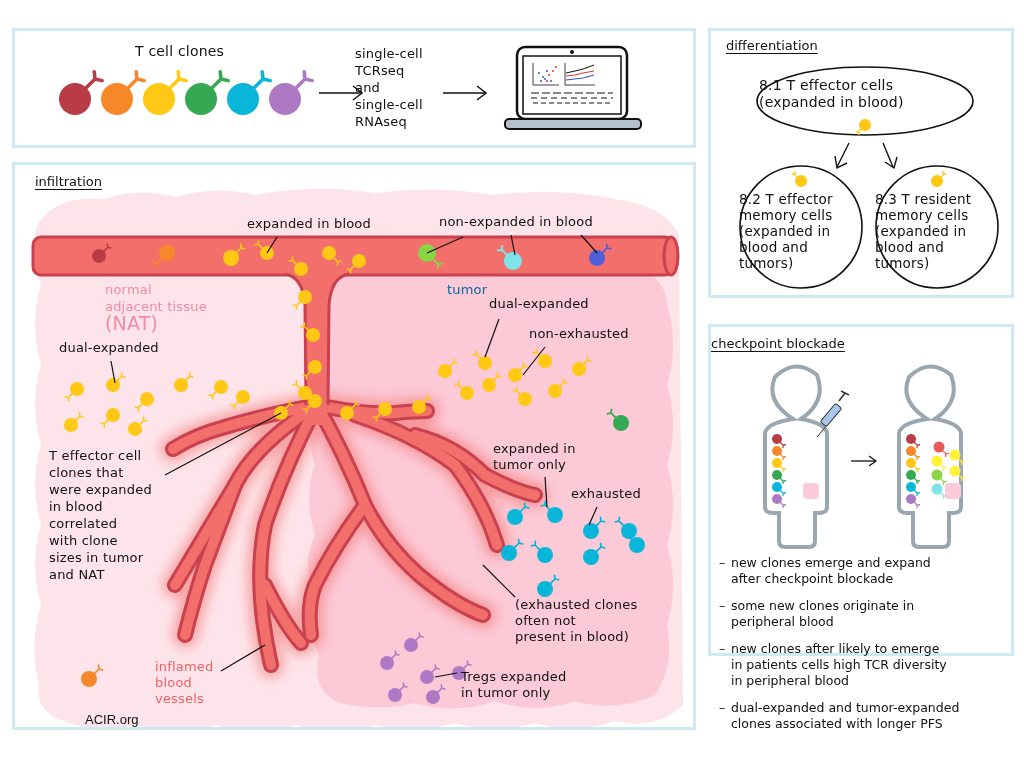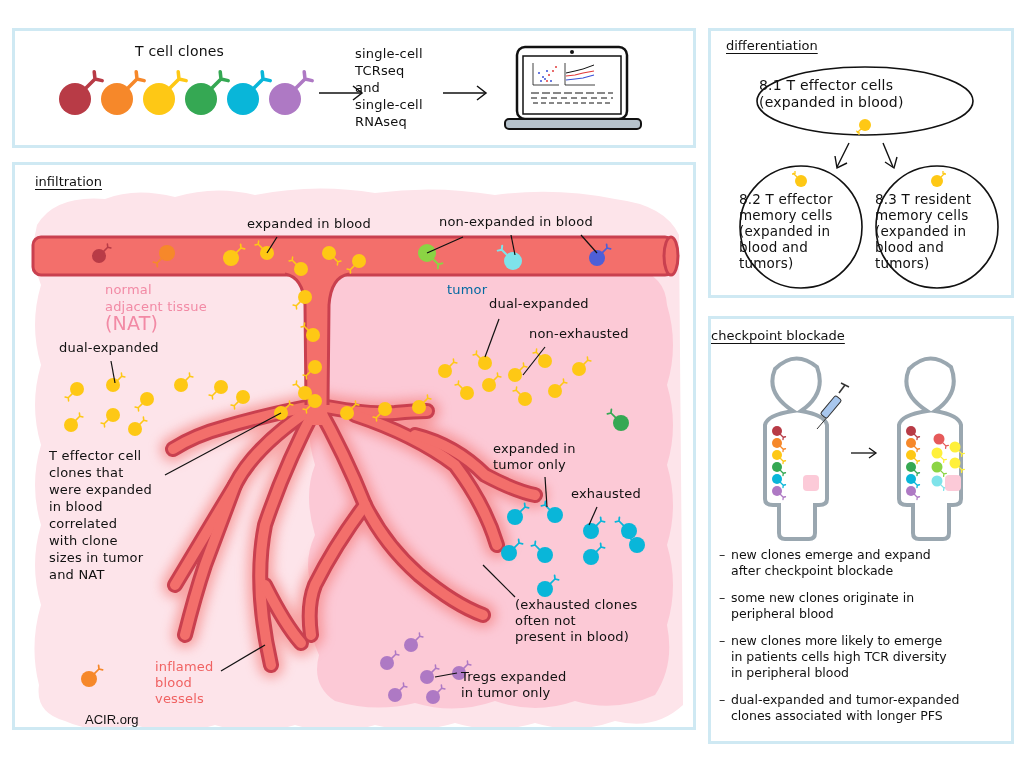--- a/index.html
+++ b/index.html
@@ -127,21 +127,21 @@
   </div>
   <div class="t hand center" style="left:164px;top:160px;width:124px;font-size:13.5px;line-height:16px;">
     <div>8.3 T resident</div>
     <div>memory cells</div>
     <div>(expanded in</div>
     <div>blood and</div>
     <div>tumors)</div>
   </div>
 </div>
 
-<div class="panel" style="left:708px;top:316px;width:306px;height:428px;">
+<div class="panel" style="left:708px;top:324px;width:306px;height:332px;">
   <div class="t title-u center" style="left:0;top:10px;width:300px;">checkpoint blockade</div>
   <svg width="300" height="190" style="position:absolute;left:0;top:34px;" id="bodies">
       <path d="M82 58 Q54 40 64 16 Q84 -4 106 14 Q116 40 90 58 Q114 62 116 72 L116 146 Q116 152 108 152 L104 152 L104 180 Q104 186 98 186 L74 186 Q68 186 68 180 L68 152 L62 152 Q54 152 54 146 L54 72 Q56 62 82 58 Z" fill="#fff" stroke="#9aa7b0" stroke-width="4"></path>
       <path d="M216 58 Q188 40 198 16 Q218 -4 240 14 Q250 40 224 58 Q248 62 250 72 L250 146 Q250 152 242 152 L238 152 L238 180 Q238 186 232 186 L208 186 Q202 186 202 180 L202 152 L196 152 Q188 152 188 146 L188 72 Q190 62 216 58 Z" fill="#fff" stroke="#9aa7b0" stroke-width="4"></path>
       <g>
         <circle cx="66" cy="78" r="5" fill="#b83b46"></circle>
         <path d="M69.5 81.5 L72.25 84.25 M72.25 84.25 l2.25 -0.5 M72.25 84.25 l-0.25 2.25" stroke="#b83b46" stroke-width="1.3" fill="none" stroke-linecap="round"></path>
       </g>
       <g>
         <circle cx="66" cy="90" r="5" fill="#f6882a"></circle>
@@ -235,21 +235,21 @@
     <div style="display:flex;margin-bottom:11px;">
         <span style="width:12px;">–</span>
         <div>
           <div>some new clones originate in</div>
           <div>peripheral blood</div>
         </div>
       </div>
     <div style="display:flex;margin-bottom:11px;">
         <span style="width:12px;">–</span>
         <div>
-          <div>new clones more likely to emerge</div>
+          <div>new clones after likely to emerge</div>
           <div>in patients cells  high TCR diversity</div>
           <div>in peripheral blood</div>
         </div>
       </div>
     <div style="display:flex;">
         <span style="width:12px;">–</span>
         <div>
           <div>dual-expanded and tumor-expanded</div>
           <div>clones associated with longer PFS</div>
         </div>

